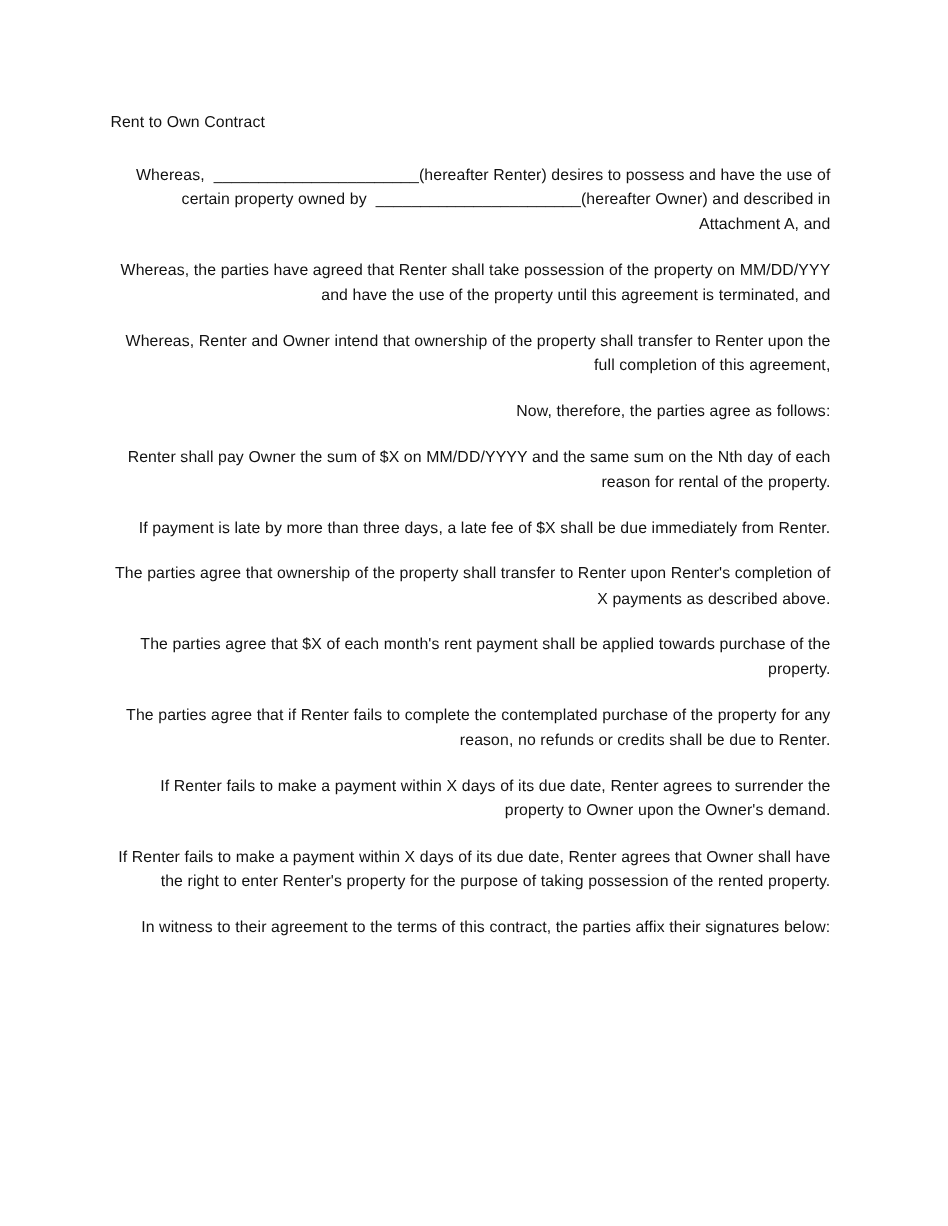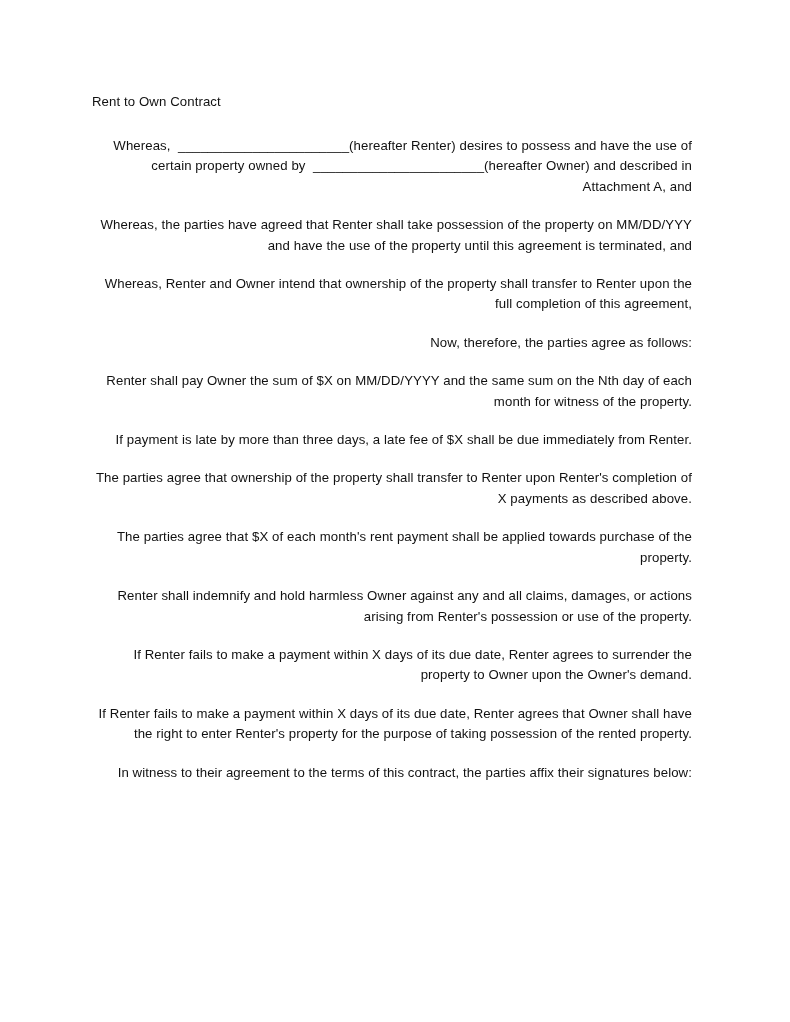--- a/index.html
+++ b/index.html
@@ -46,23 +46,23 @@
 
 <div class="page">
   <div class="doc-body">
 
     <p class="doc-title">Rent to Own Contract</p>
 
     <p class="para">Whereas,  _______________________(hereafter Renter) desires to possess and have the use of certain property owned by  _______________________(hereafter Owner) and described in Attachment A, and</p>
     <p class="para">Whereas, the parties have agreed that Renter shall take possession of the property on MM/DD/YYY and have the use of the property until this agreement is terminated, and</p>
     <p class="para">Whereas, Renter and Owner intend that ownership of the property shall transfer to Renter upon the full completion of this agreement,</p>
     <p class="para">Now, therefore, the parties agree as follows:</p>
-    <p class="para">Renter shall pay Owner the sum of $X on MM/DD/YYYY and the same sum on the Nth day of each month for witness of the property.</p>
+    <p class="para">Renter shall pay Owner the sum of $X on MM/DD/YYYY and the same sum on the Nth day of each reason for rental of the property.</p>
     <p class="para">If payment is late by more than three days, a late fee of $X shall be due immediately from Renter.</p>
     <p class="para">The parties agree that ownership of the property shall transfer to Renter upon Renter's completion of X payments as described above.</p>
     <p class="para">The parties agree that $X of each month's rent payment shall be applied towards purchase of the property.</p>
-    <p class="para">Renter shall indemnify and hold harmless Owner against any and all claims, damages, or actions arising from Renter's possession or use of the property.</p>
+    <p class="para">The parties agree that if Renter fails to complete the contemplated purchase of the property for any reason, no refunds or credits shall be due to Renter.</p>
     <p class="para">If Renter fails to make a payment within X days of its due date, Renter agrees to surrender the property to Owner upon the Owner's demand.</p>
     <p class="para">If Renter fails to make a payment within X days of its due date, Renter agrees that Owner shall have the right to enter Renter's property for the purpose of taking possession of the rented property.</p>
     <p class="para">In witness to their agreement to the terms of this contract, the parties affix their signatures below:</p>
 
   </div>
 </div>
 
 </body></html>

